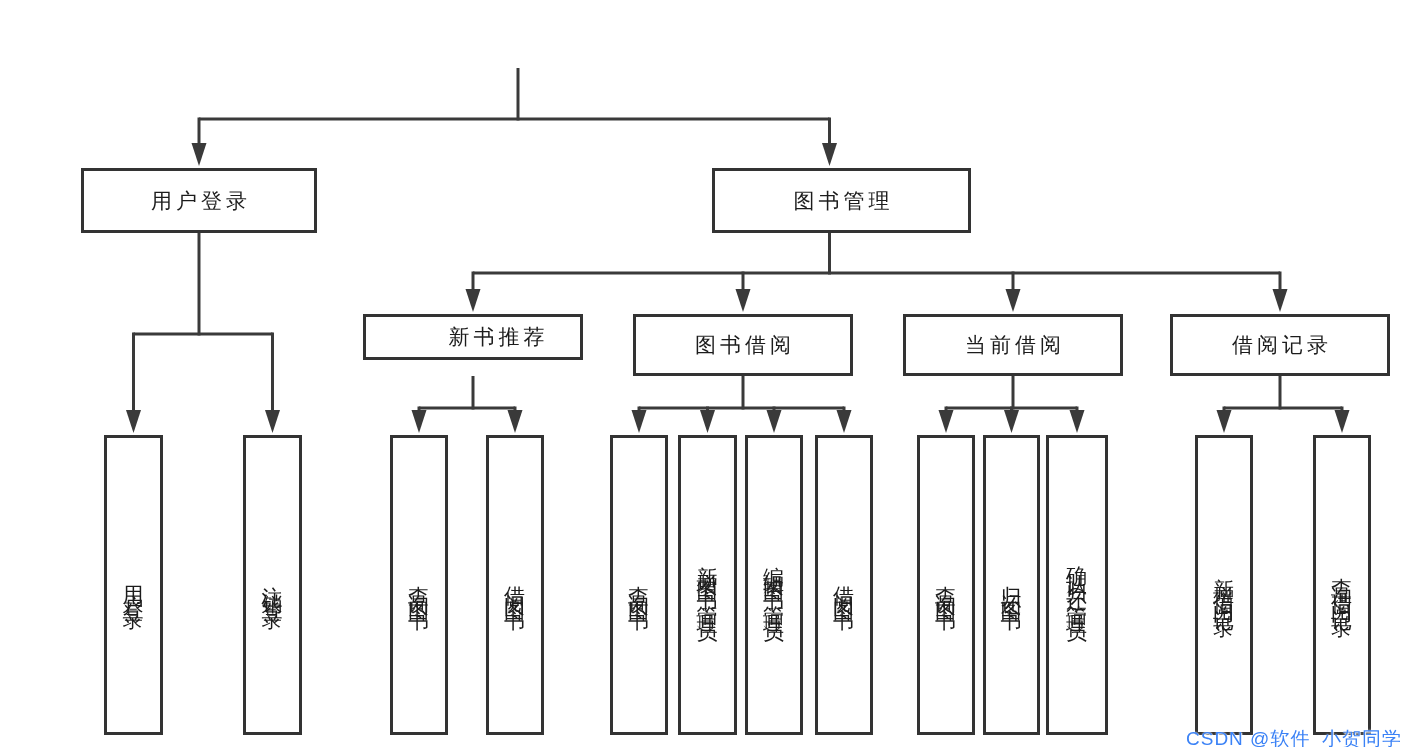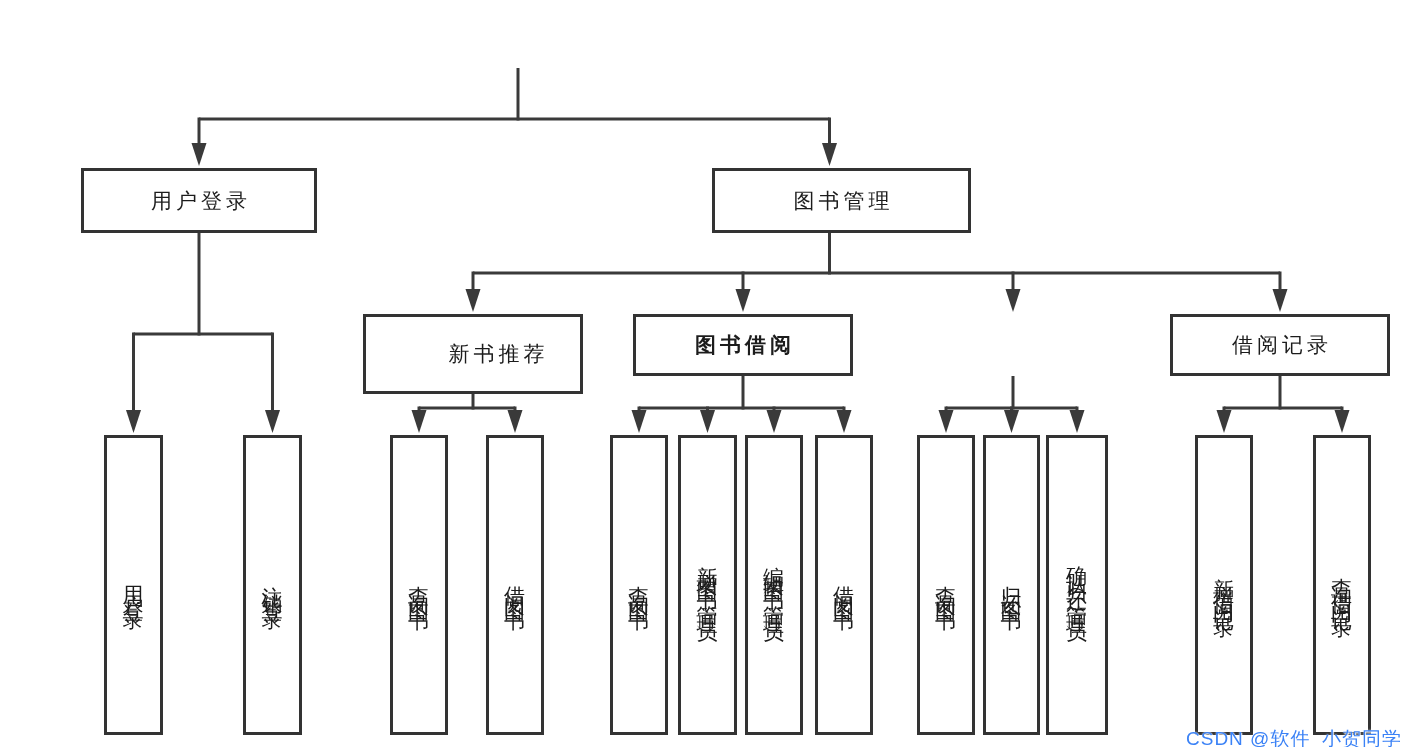--- a/index.html
+++ b/index.html
@@ -129,25 +129,28 @@
   </svg>
 
 
   <div class="node" style="left:81px; top:168px; width:236px; height:65px;">
     <span class="hlabel">用户登录</span>
   </div>
   <div class="node" style="left:712px; top:168px; width:259px; height:65px;">
     <span class="hlabel">图书管理</span>
   </div>
 
-  <div class="node" style="left:363px; top:314px; width:220px; height:80px;padding-left:47px;">
+  <div class="node" style="left:363px; top:314px; width:220px; height:46px;padding-left:47px;">
     <span class="hlabel">新书推荐</span>
   </div>
-  <div class="node" style="left:633px; top:314px; width:220px; height:62px;font-weight:bold;">
+  <div class="node" style="left:633px; top:314px; width:220px; height:62px;">
     <span class="hlabel">图书借阅</span>
+  </div>
+  <div class="node" style="left:903px; top:314px; width:220px; height:62px;">
+    <span class="hlabel">当前借阅</span>
   </div>
   <div class="node" style="left:1170px; top:314px; width:220px; height:62px;">
     <span class="hlabel">借阅记录</span>
   </div>
 
   <div class="node leaf" style="left:104px; top:435px; width:59px; height:300px;">
     <span class="vlabel">用户登录</span>
   </div>
   <div class="node leaf" style="left:243px; top:435px; width:59px; height:300px;">
     <span class="vlabel">注销登录</span>

